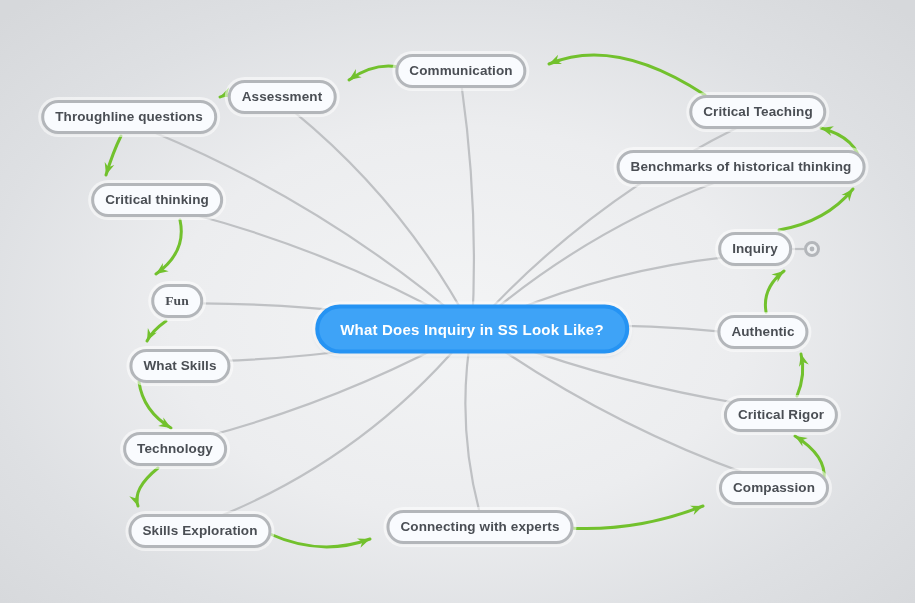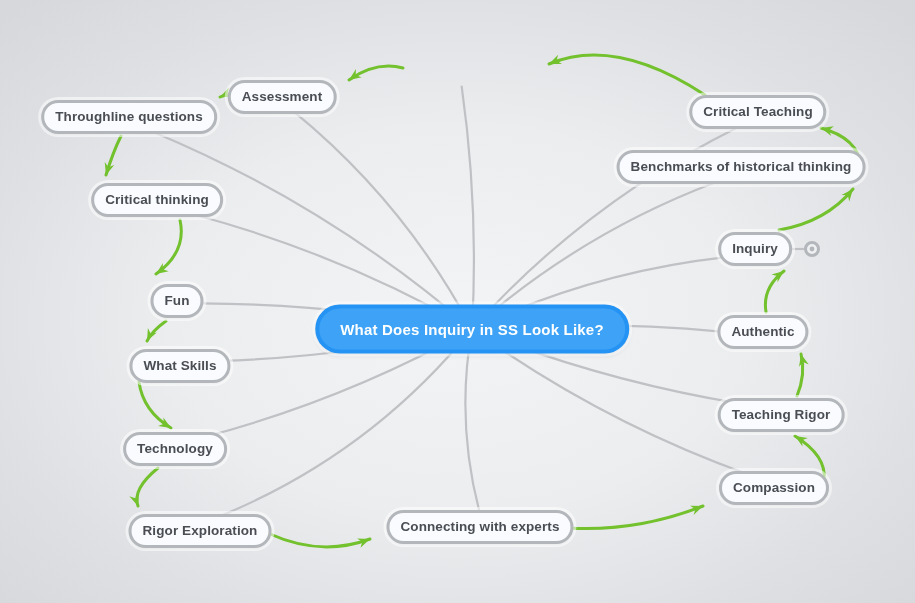--- a/index.html
+++ b/index.html
@@ -75,28 +75,29 @@
       <path d="M270,534 Q321,557 370,539" fill="none" stroke="#72c12d" stroke-width="3" stroke-linecap="round" marker-end="url(#ah)"></path>
       <path d="M568,528 Q637,532 703,506" fill="none" stroke="#72c12d" stroke-width="3" stroke-linecap="round" marker-end="url(#ah)"></path>
       <path d="M824,480 Q827,456 795,436" fill="none" stroke="#72c12d" stroke-width="3" stroke-linecap="round" marker-end="url(#ah)"></path>
       <path d="M797,396 Q806,374 801,354" fill="none" stroke="#72c12d" stroke-width="3" stroke-linecap="round" marker-end="url(#ah)"></path>
       <path d="M766,312 Q762,288 784,271" fill="none" stroke="#72c12d" stroke-width="3" stroke-linecap="round" marker-end="url(#ah)"></path>
       <path d="M779,230 Q826,222 853,189" fill="none" stroke="#72c12d" stroke-width="3" stroke-linecap="round" marker-end="url(#ah)"></path>
       <path d="M861,166 Q858,138 821,128" fill="none" stroke="#72c12d" stroke-width="3" stroke-linecap="round" marker-end="url(#ah)"></path>
     </svg>
   <div id="nodes">
     <div class="central" id="central-node" style="left: 472px; top: 329px;">What Does Inquiry in SS Look Like?</div>
+  <div class="node" style="left: 461px; top: 71px;">Communication</div>
       <div class="node" style="left: 282px; top: 97px;">Assessment</div>
       <div class="node" style="left: 129px; top: 117px; text-align: center;">Throughline questions</div>
       <div class="node" style="left: 157px; top: 200px; text-align: right;">Critical thinking</div>
-      <div class="node" style="left: 177px; top: 301px;">Fun</div>
+      <div class="node" style="left: 177px; top: 301px; font-family: Liberation Serif, serif;">Fun</div>
       <div class="node" style="left: 180px; top: 366px;">What Skills</div>
       <div class="node" style="left: 175px; top: 449px;">Technology</div>
-      <div class="node" style="left: 200px; top: 531px;">Rigor Exploration</div>
+      <div class="node" style="left: 200px; top: 531px;">Skills Exploration</div>
       <div class="node" style="left: 480px; top: 527px;">Connecting with experts</div>
       <div class="node" style="left: 774px; top: 488px;">Compassion</div>
-      <div class="node" style="left: 781px; top: 415px;">Teaching Rigor</div>
+      <div class="node" style="left: 781px; top: 415px;">Critical Rigor</div>
       <div class="node" style="left: 763px; top: 332px;">Authentic</div>
       <div class="node" style="left: 755px; top: 249px;">Inquiry</div>
       <div class="node" style="left: 741px; top: 167px;">Benchmarks of historical thinking</div>
       <div class="node" style="left: 758px; top: 112px;">Critical Teaching</div>
     </div>
 </div>
 
 </body></html>

